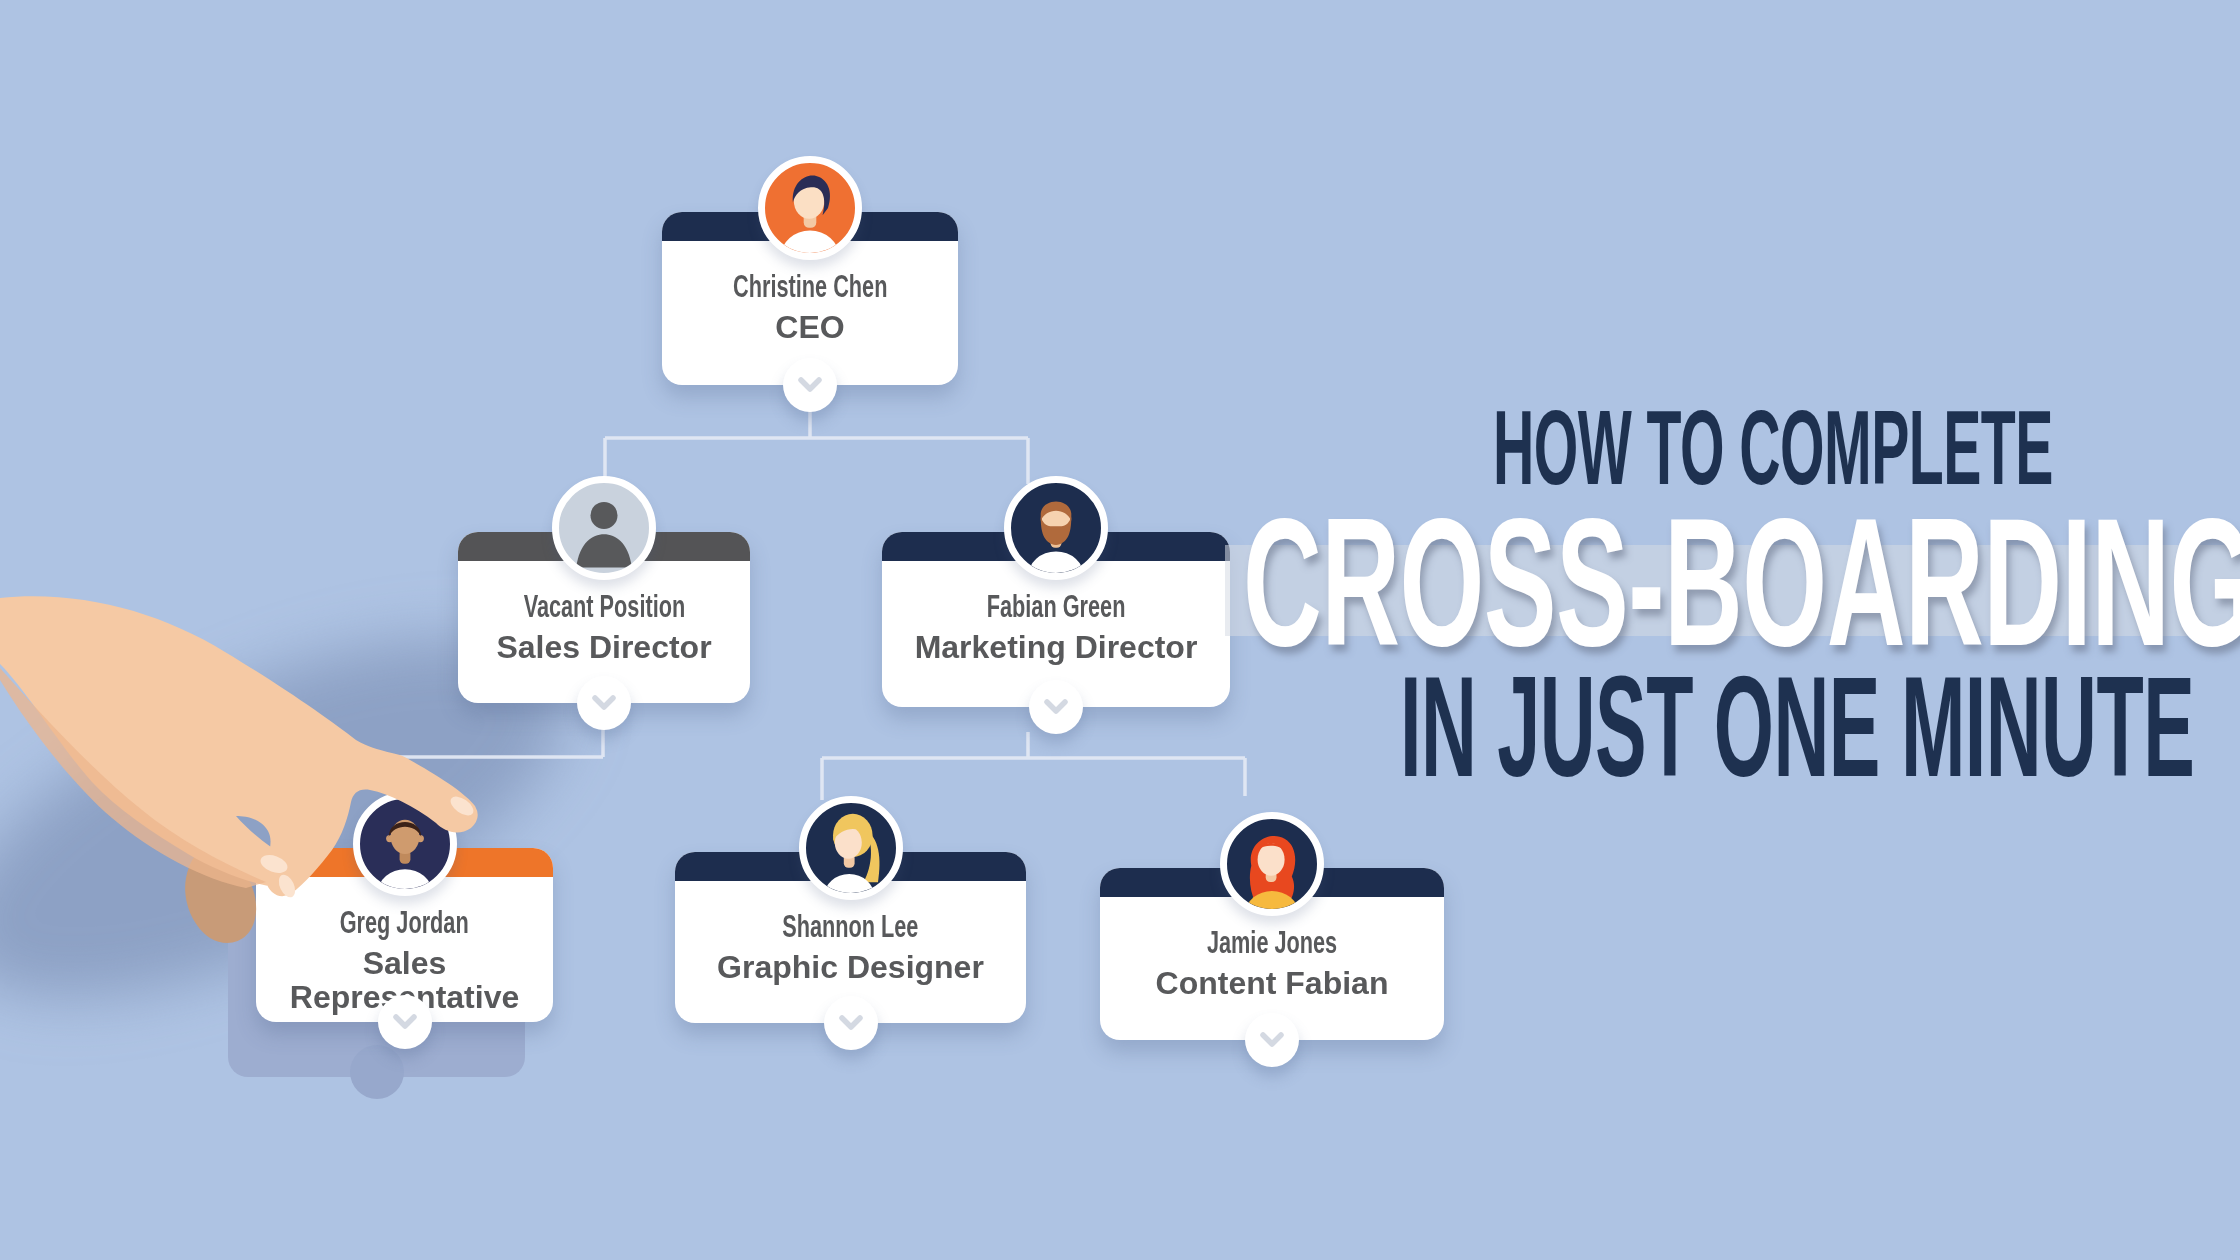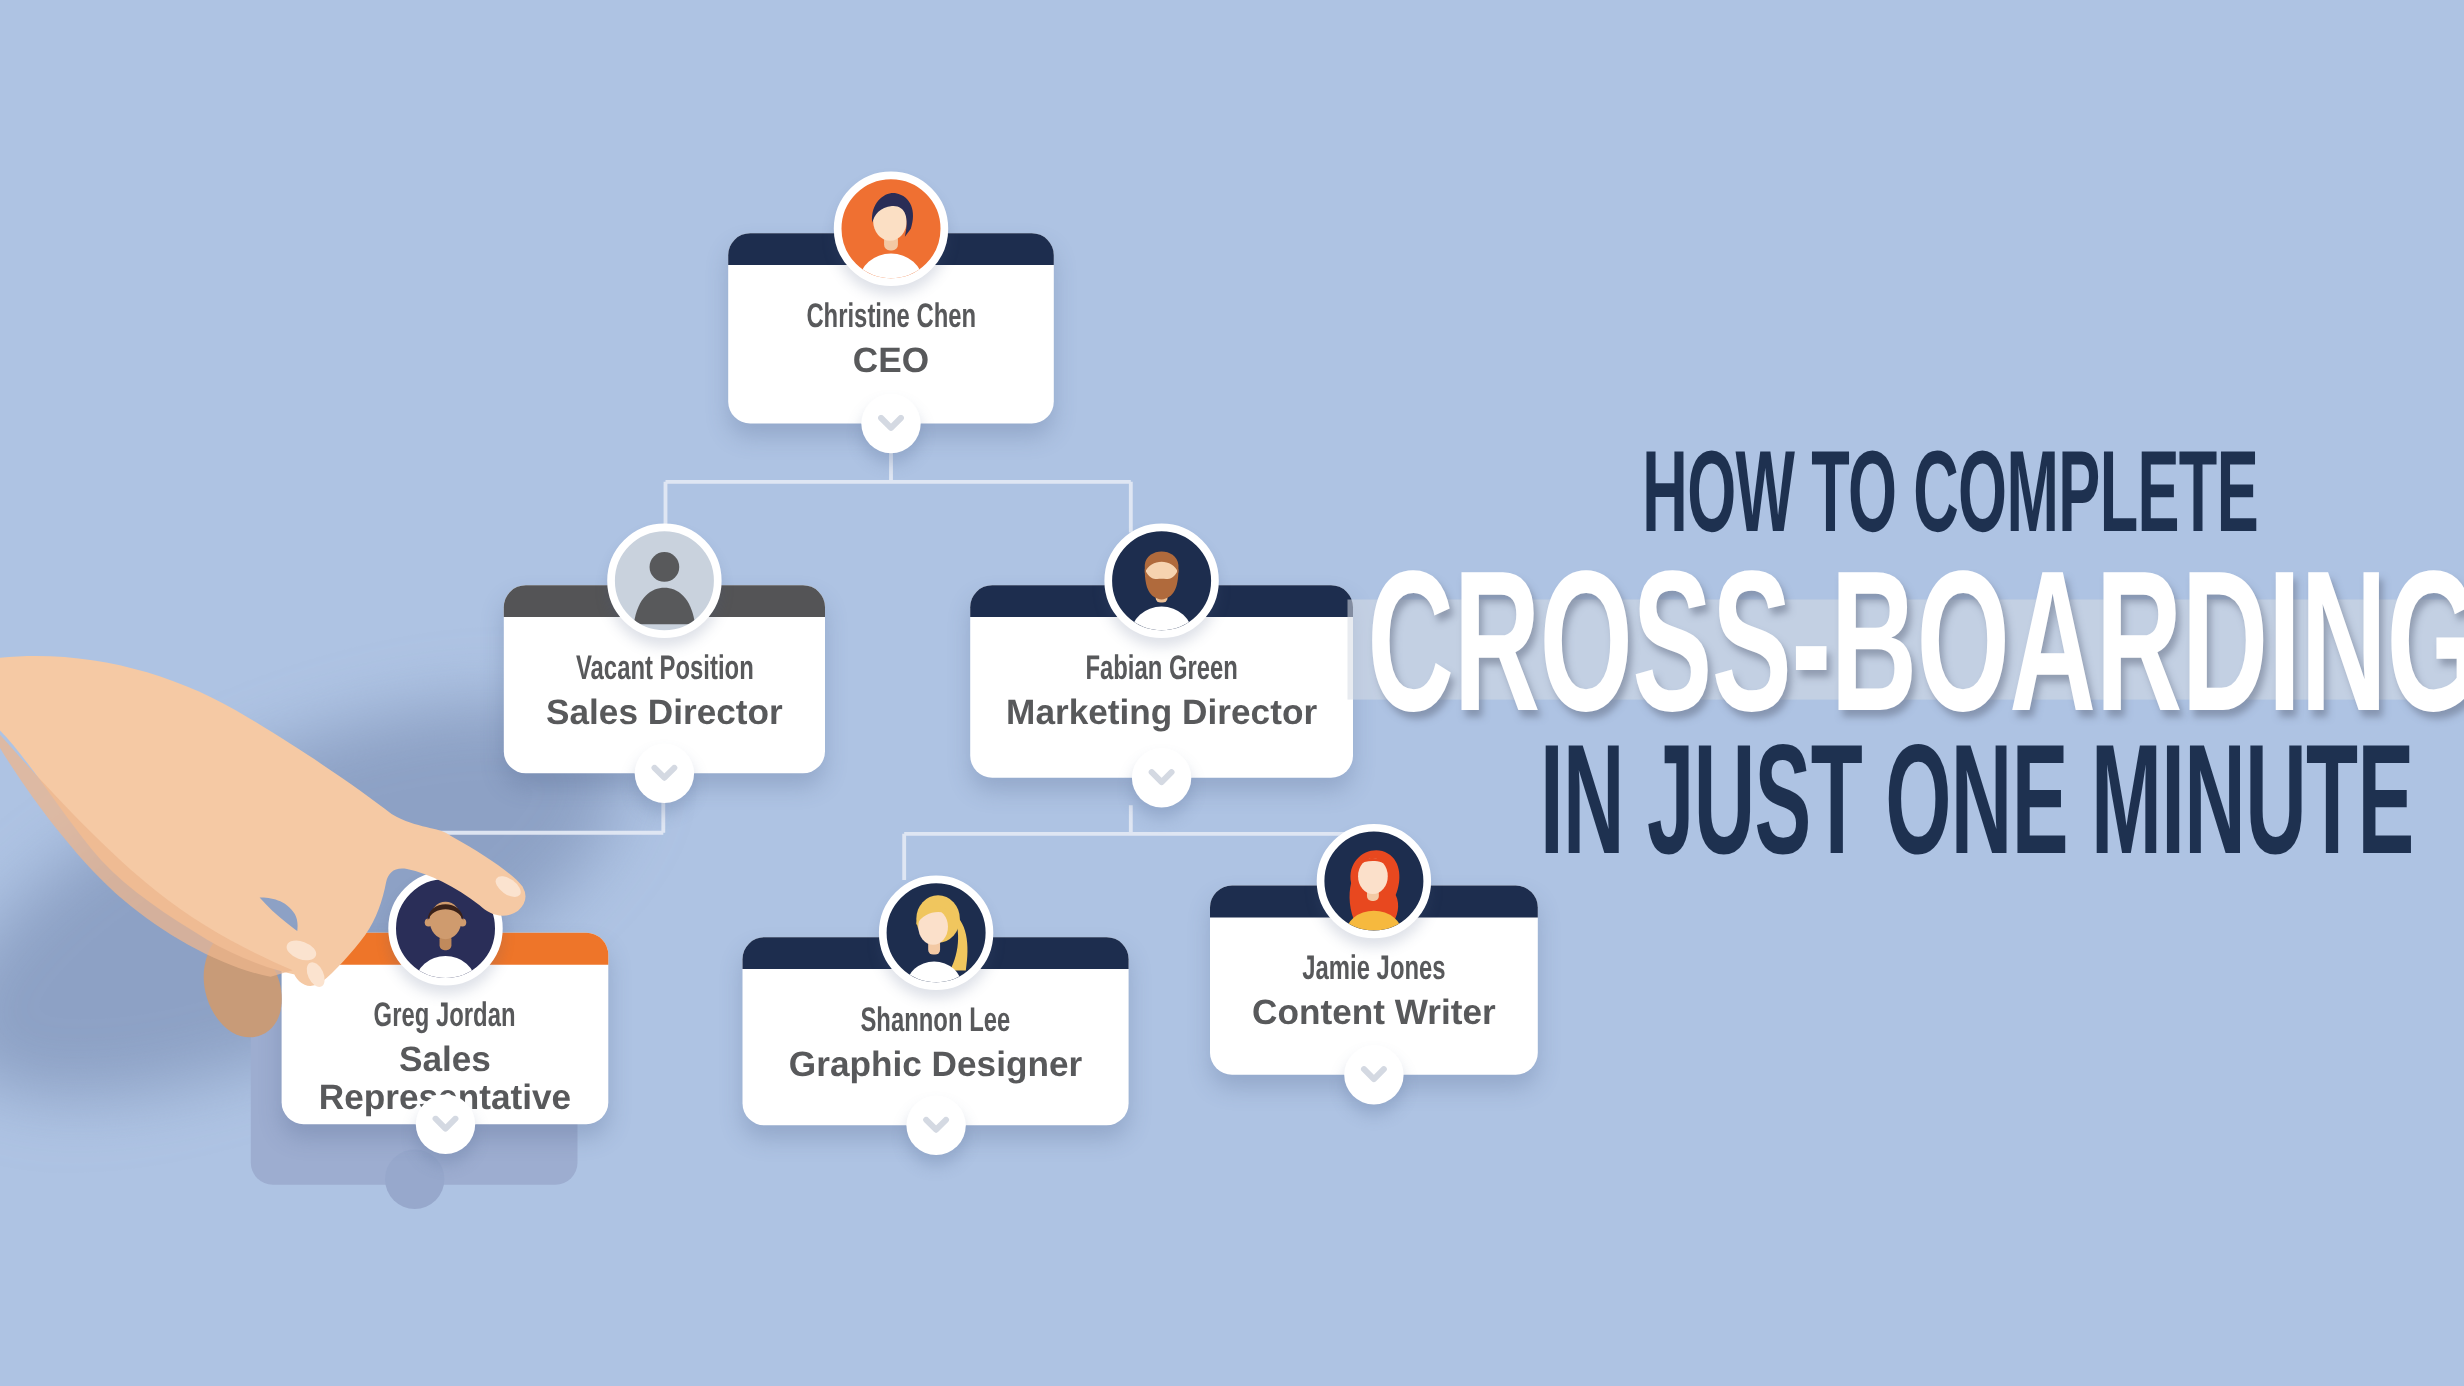--- a/index.html
+++ b/index.html
@@ -188,34 +188,34 @@
       <div class="name"><span class="cond">Shannon Lee</span></div>
       <div class="role">Graphic Designer</div>
     </div>
     <div class="chev">
       <svg width="26" height="16" viewBox="0 0 26 16">
           <polyline points="4,3 13,12 22,3" stroke="#d4d9e2" stroke-width="5.5" fill="none" stroke-linecap="round" stroke-linejoin="round"></polyline>
         </svg>
     </div>
   </div>
 
-  <div class="card" style="left:1100px;top:805px;width:298px;height:172px">
+  <div class="card" style="left:1100px;top:868px;width:344px;height:172px">
     <div class="avatar" style="background:#1d2d4e">
       <svg viewBox="0 0 100 100">
         <path d="M27,52 C22,26 48,12 64,22 C78,30 78,50 72,64 C77,74 74,86 68,94 L32,94 C25,80 24,64 27,52 Z" fill="#e8481f"></path>
         <rect x="43" y="58" width="12" height="12" rx="5" fill="#f3c9a4"></rect>
         <ellipse cx="50" cy="104" rx="29" ry="24" fill="#f6b93e"></ellipse>
         <ellipse cx="49" cy="45" rx="15" ry="18" fill="#fbe0ca"></ellipse>
         <path d="M34,34 C40,24 60,24 66,36 C58,28 42,28 34,34 Z" fill="#e8481f"></path>
       </svg>
     </div>
     <div class="card-header" style="background: rgb(29, 45, 78);"></div>
     <div class="card-body">
       <div class="name"><span class="cond">Jamie Jones</span></div>
-      <div class="role">Content Writer</div>
+      <div class="role">Content Fabian</div>
     </div>
     <div class="chev">
       <svg width="26" height="16" viewBox="0 0 26 16">
           <polyline points="4,3 13,12 22,3" stroke="#d4d9e2" stroke-width="5.5" fill="none" stroke-linecap="round" stroke-linejoin="round"></polyline>
         </svg>
     </div>
   </div>
 
   <div class="band"></div>
   <div class="t-line t1"><span>HOW TO COMPLETE</span></div>

